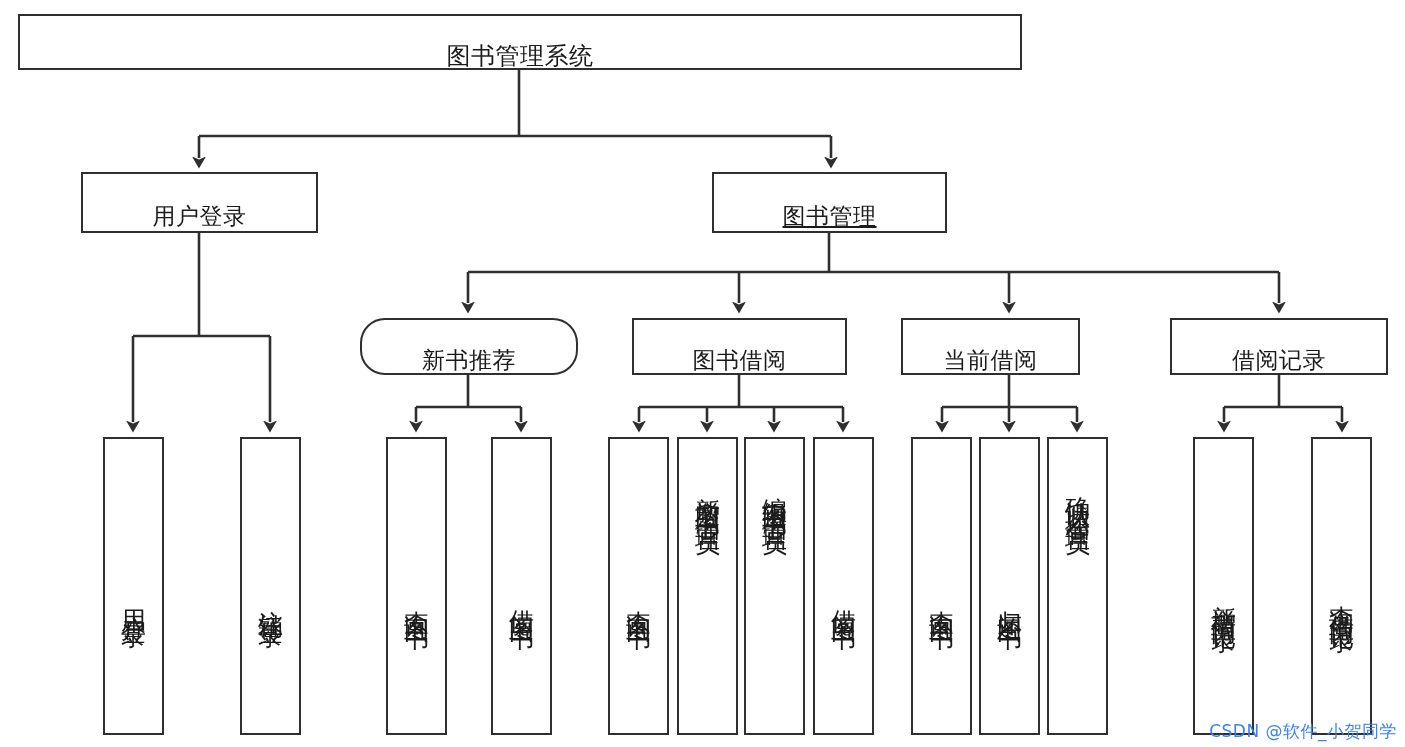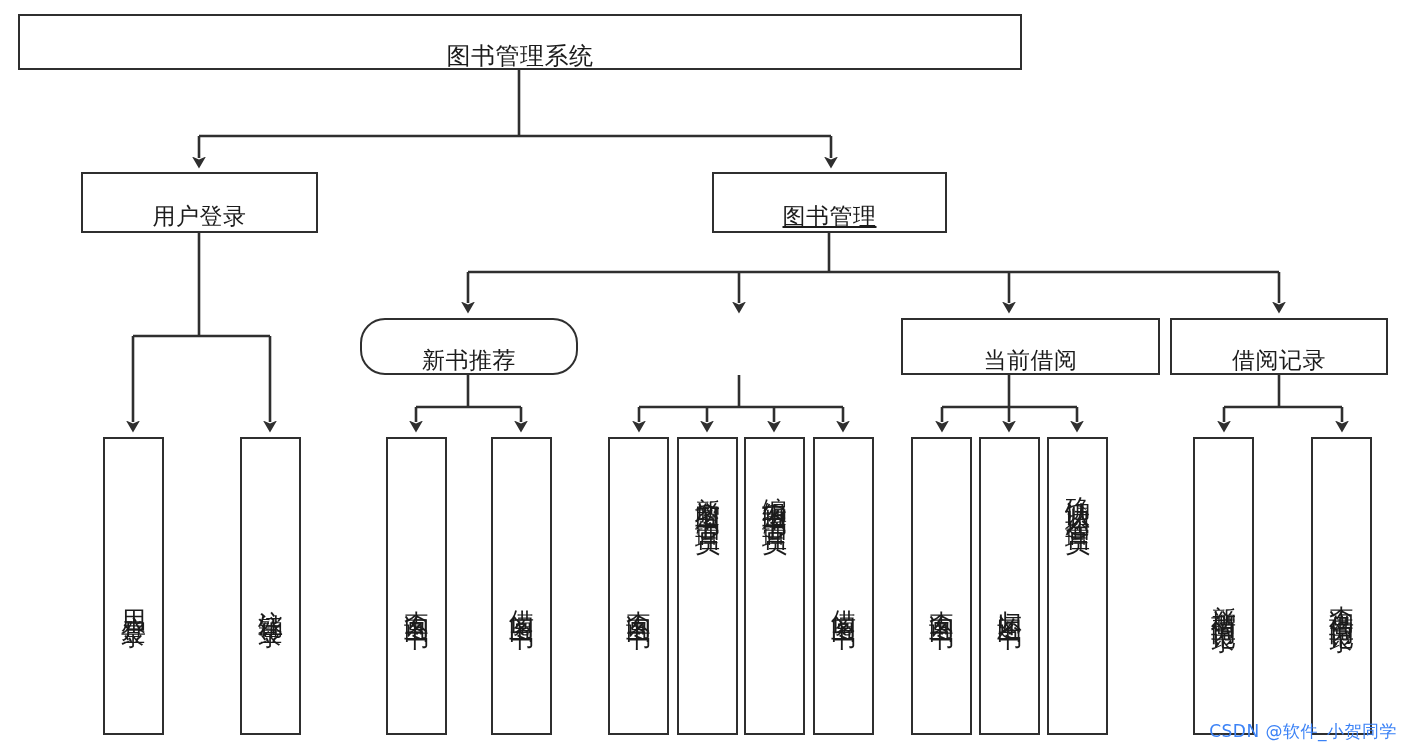--- a/index.html
+++ b/index.html
@@ -130,21 +130,24 @@
   <div class="node horiz" style="left:81px;top:172px;width:237px;height:61px;">
     <span class="label">用户登录</span>
   </div>
   <div class="node horiz" style="left:712px;top:172px;width:235px;height:61px;text-decoration:underline;">
     <span class="label">图书管理</span>
   </div>
 
   <div class="node horiz" style="left:360px;top:318px;width:218px;height:57px;border-radius:25px;">
     <span class="label">新书推荐</span>
   </div>
-  <div class="node horiz" style="left:901px;top:318px;width:259px;height:57px;">
+  <div class="node horiz" style="left:632px;top:318px;width:215px;height:57px;">
+    <span class="label">图书借阅</span>
+  </div>
+  <div class="node horiz" style="left:901px;top:318px;width:179px;height:57px;">
     <span class="label">当前借阅</span>
   </div>
   <div class="node horiz" style="left:1170px;top:318px;width:218px;height:57px;">
     <span class="label">借阅记录</span>
   </div>
 
   <div class="node vert mid" style="left:103px;top:437px;width:61px;height:298px;">
     <span class="label">用户登录</span>
   </div>
   <div class="node vert mid" style="left:240px;top:437px;width:61px;height:298px;">

